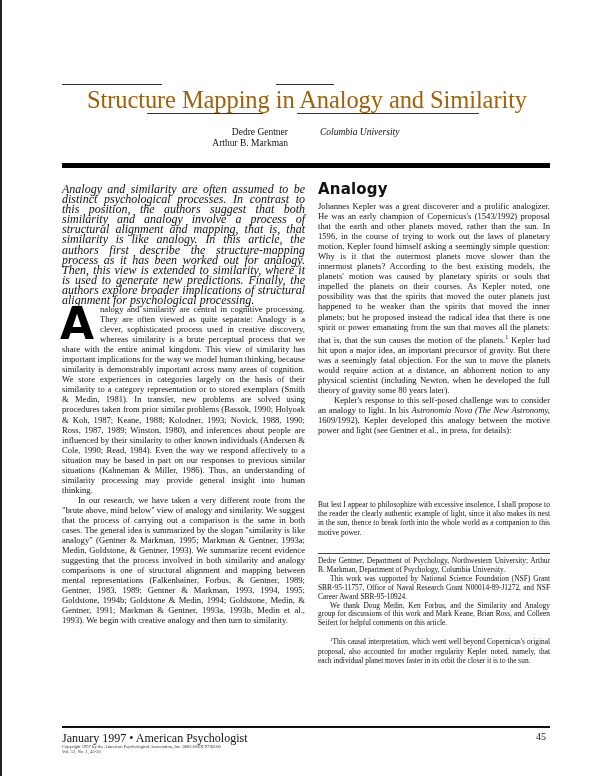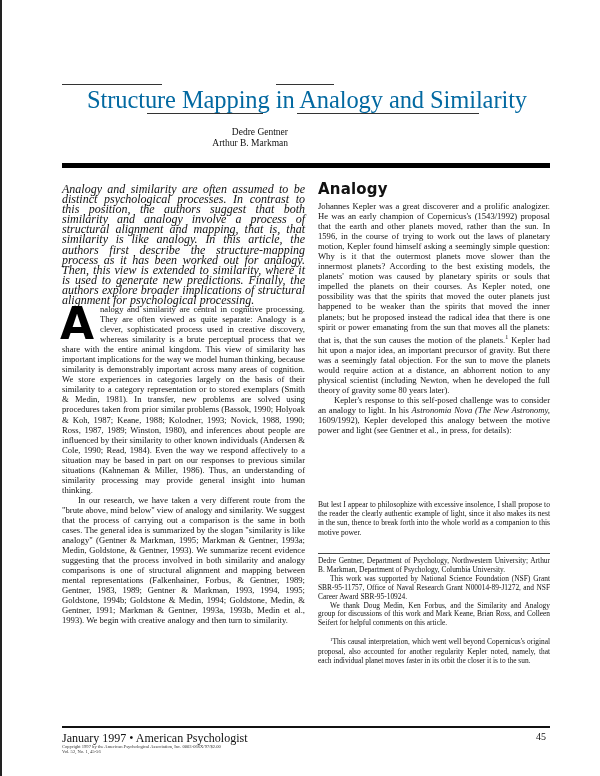--- a/index.html
+++ b/index.html
@@ -1,21 +1,21 @@
 <!DOCTYPE html>
 <html><head>
 <meta charset="utf-8">
 <style>
   html, body { margin: 0; padding: 0; background: #ffffff; }
   body { width: 600px; height: 776px; position: relative; overflow: hidden;
          font-family: "Liberation Serif", "DejaVu Serif", serif; color: #111; }
   .left-border { position: absolute; left: 0; top: 0; width: 2px; height: 776px; background: #222; }
   .rule-thin { position: absolute; height: 1px; background: #333; }
   .title { position: absolute; left: 62px; top: 86px; width: 490px; text-align: center;
-           font-size: 24.5px; letter-spacing: -0.1px; color: #0369a1; white-space: nowrap; }
+           font-size: 24.5px; letter-spacing: -0.1px; color: #a16207; white-space: nowrap; }
   .authors { position: absolute; top: 127px; font-size: 9.5px; line-height: 11px; }
   .authors .names { position: absolute; left: 188px; width: 100px; text-align: right; }
   .authors .affils { position: absolute; left: 320px; width: 180px; font-style: italic; }
   .heavy-rule { position: absolute; left: 62px; top: 163px; width: 488px; height: 5px; background: #000; }
   .col { position: absolute; font-size: 8.6px; line-height: 10.05px; text-align: justify; }
   .col p { margin: 0; }
   .abstract { left: 62px; top: 184px; width: 243px; font-style: italic; font-size: 12px; line-height: 10.1px; }
   .body-left { left: 62px; top: 304px; width: 243px; }
   .body-left p.indent { text-indent: 16px; }
   .dropcap { float: left; font-family: "DejaVu Sans", sans-serif; font-weight: bold;
@@ -46,20 +46,21 @@
 <div class="rule-thin" style="left:297px; top:113px; width:182px;"></div>
 
 <h1 class="title" style="margin:0;font-weight:normal;">Structure Mapping in Analogy and Similarity</h1>
 
 <div class="authors">
   <div class="names">
     <div>Dedre Gentner</div>
     <div>Arthur B. Markman</div>
   </div>
   <div class="affils">
+    <div>Columbia University</div>
   </div>
 </div>
 
 <div class="heavy-rule"></div>
 
 <div class="col abstract">
   <p>Analogy and similarity are often assumed to be distinct psychological processes. In contrast to this position, the authors suggest that both similarity and analogy involve a process of structural alignment and mapping, that is, that similarity is like analogy. In this article, the authors first describe the structure-mapping process as it has been worked out for analogy. Then, this view is extended to similarity, where it is used to generate new predictions. Finally, the authors explore broader implications of structural alignment for psychological processing.</p>
 </div>
 
 <div class="col body-left">

